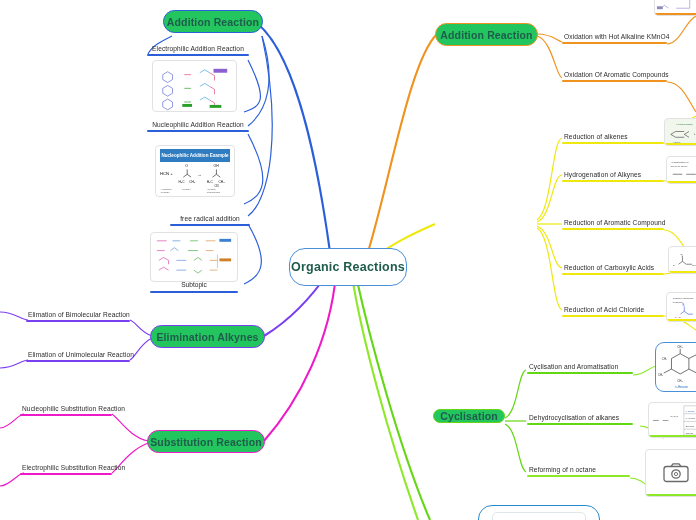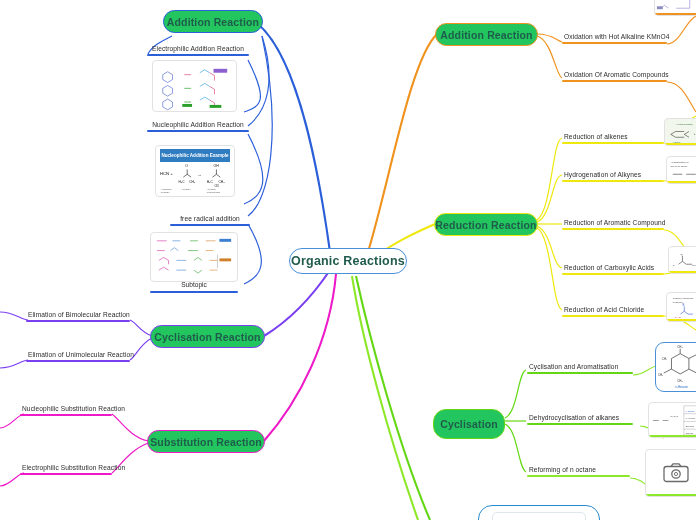--- a/index.html
+++ b/index.html
@@ -143,21 +143,21 @@
     <path d="M664,316 C678,316 684,322 696,330" stroke="#efe80d" stroke-width="1.2" fill="none"></path>
 
     <path d="M505,418 C518,412 518,372 526,370" stroke="#63d714" stroke-width="1.2" fill="none"></path>
     <path d="M505,421 C518,421 520,421 526,421" stroke="#63d714" stroke-width="1.2" fill="none"></path>
     <path d="M505,424 C518,430 518,468 526,472" stroke="#63d714" stroke-width="1.2" fill="none"></path>
     <path d="M633,375 C644,375 648,368 656,366" stroke="#8ee82a" stroke-width="1.2" fill="none"></path>
     <path d="M640,426 C652,426 656,436 664,438" stroke="#8ee82a" stroke-width="1.2" fill="none"></path>
     <path d="M630,478 C644,478 650,492 660,494" stroke="#8ee82a" stroke-width="1.2" fill="none"></path>
   </svg>
 
-  <div class="node-main" style="left:289px;top:248px;width:118px;height:26px;">
+  <div class="node-main" style="left:289px;top:248px;width:118px;height:38px;">
     <span>Organic Reactions</span>
   </div>
 
   <div class="node-t1" style="left:163px;top:10px;width:100px;height:23px;border-color:#2b5fd9;">
     <span>Addition Reaction</span>
   </div>
 
   <div class="leaf center" style="left:147px;top:42px;width:102px;height:14px;">
     <div class="txt">Electrophilic Addition Reaction</div>
     <div class="bar" style="background:#2b5fd9;"></div>
@@ -244,21 +244,21 @@
       <path d="M68,22 v14" stroke="#999" stroke-width="0.5"></path>
     </svg>
   </div>
 
   <div class="sublabel" style="left:150px;top:281px;width:88px;">
     <span>Subtopic</span>
   </div>
   <div style="position:absolute;left:150px;top:291px;width:88px;height:2px;background:#2b5fd9;border-radius:1px;"></div>
 
   <div class="node-t1" style="left:150px;top:325px;width:115px;height:23px;border-color:#7b3ff2;">
-    <span>Cyclisation Reaction</span>
+    <span>Elimination Alkynes</span>
   </div>
 
   <div class="leaf center" style="left:26px;top:308px;width:104px;height:14px;">
     <div class="txt">Elimation of Bimolecular Reaction</div>
     <div class="bar" style="background:#7b3ff2;"></div>
   </div>
 
   <div class="leaf center" style="left:26px;top:348px;width:104px;height:14px;">
     <div class="txt">Elimation of Unimolecular Reaction</div>
     <div class="bar" style="background:#7b3ff2;"></div>
@@ -298,23 +298,20 @@
         <path d="M6,22 l4,-3 l4,3"></path>
         <path d="M22,22 h14"></path>
         <path d="M36,4 v18"></path>
         <path d="M46,4 v18"></path>
       </g>
       <rect x="2" y="20" width="6" height="3" fill="#8b8bc0"></rect>
     </svg>
     <div class="bar" style="background:#f0921e;"></div>
   </div>
 
-  <div class="node-t1" style="left:434px;top:213px;width:104px;height:23px;border-color:#efe80d;">
-    <span>Reduction Reaction</span>
-  </div>
 
   <div class="leaf" style="left:562px;top:130px;width:102px;height:14px;">
     <div class="txt">Reduction of alkenes</div>
     <div class="bar" style="background:#efe80d;"></div>
   </div>
 
   <div class="leaf" style="left:562px;top:168px;width:102px;height:14px;">
     <div class="txt">Hydrogenation of Alkynes</div>
     <div class="bar" style="background:#efe80d;"></div>
   </div>
@@ -383,21 +380,21 @@
         <path d="M14,22 l4,-3 l4,3"></path>
         <path d="M18,19 v-5"></path>
         <path d="M22,22 h5"></path>
       </g>
       <text x="16" y="14" font-size="3.4" fill="#2a4fd0" font-family="sans-serif">S</text>
       <text x="8" y="26" font-size="2.4" fill="#d04040" font-family="sans-serif">R—Cl</text>
     </svg>
     <div class="bar" style="background:#efe80d;"></div>
   </div>
 
-  <div class="node-t1" style="left:433px;top:409px;width:72px;height:30px;border-color:#63d714;">
+  <div class="node-t1" style="left:433px;top:409px;width:72px;height:14px;border-color:#63d714;">
     <span>Cyclisation</span>
   </div>
 
   <div class="leaf" style="left:527px;top:360px;width:106px;height:14px;">
     <div class="txt">Cyclisation and Aromatisation</div>
     <div class="bar" style="background:#63d714;"></div>
   </div>
 
   <div class="leaf" style="left:527px;top:411px;width:106px;height:14px;">
     <div class="txt">Dehydrocyclisation of alkanes</div>

